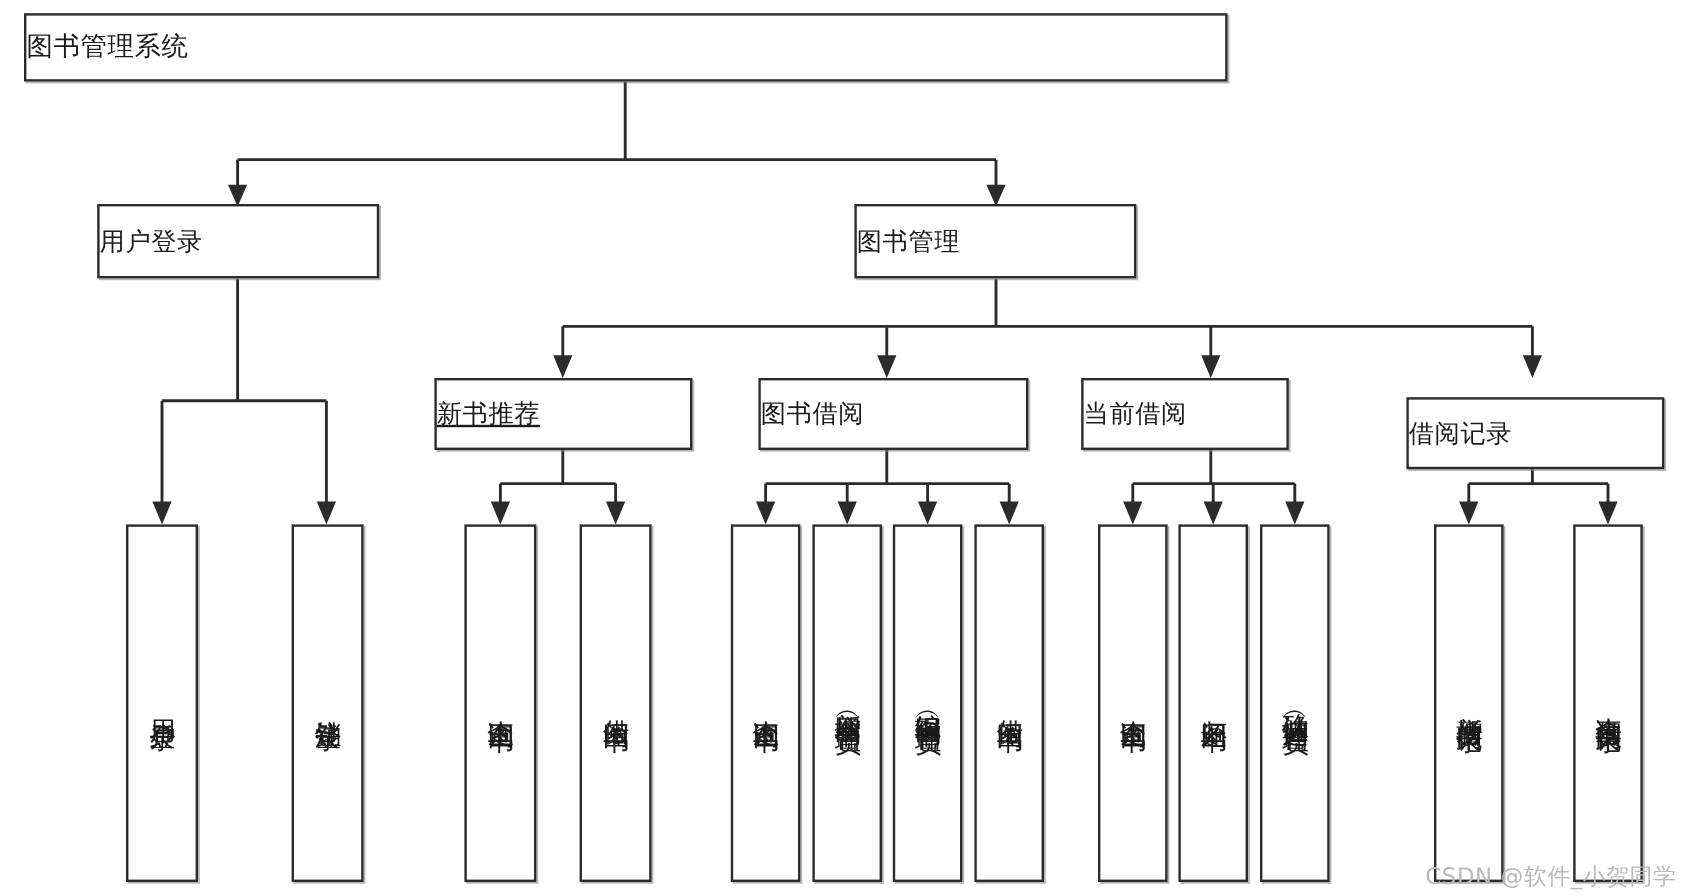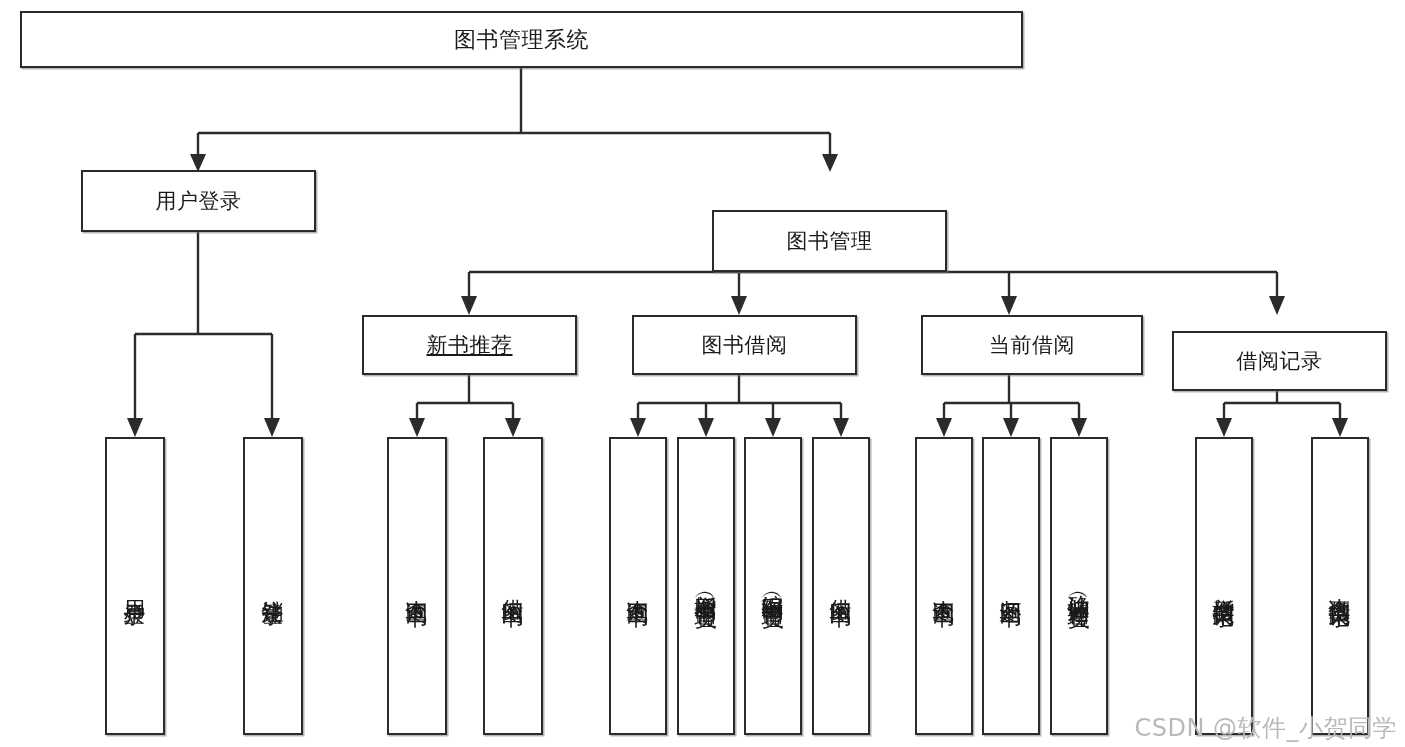--- a/index.html
+++ b/index.html
@@ -19,21 +19,21 @@
     overflow: hidden;
   }
   
   .node {
     position: absolute;
     box-sizing: border-box;
     background: #ffffff;
     border: 2.5px solid #2b2b2b;
     display: flex;
     align-items: center;
-    justify-content: center;
+    justify-content: flex-start;
     color: #1a1a1a;
     box-shadow: 1.5px 1.5px 0 rgba(120,120,120,0.55);
   }
   .node .label {
     display: block;
     text-align: center;
     line-height: 1.18;
     letter-spacing: 0.5px;
   }
   
@@ -74,21 +74,21 @@
     fill: none;
   }
   #wires polygon {
     fill: #2b2b2b;
   }
   
   .watermark {
     position: absolute;
     right: 8px;
     bottom: 3px;
-    font-size: 24px;
+    font-size: 19px;
     color: #b9b9b9;
     letter-spacing: 0.5px;
     white-space: nowrap;
     font-family: "DejaVu Sans", "Liberation Sans", sans-serif;
   }
 </style>
 </head>
 <body>
 
 <div id="canvas">
@@ -155,31 +155,31 @@
     <polygon points="1332,418 1348,418 1340,437"></polygon>
   </svg>
 
   <div class="node horiz root" style="left:20px; top:11px; width:1003px; height:57px;">
     <span class="label">图书管理系统</span>
   </div>
 
   <div class="node horiz" style="left:81px; top:170px; width:235px; height:62px;">
     <span class="label">用户登录</span>
   </div>
-  <div class="node horiz" style="left:712px; top:170px; width:235px; height:62px;margin-top:40px;">
+  <div class="node horiz" style="left:712px; top:170px; width:235px; height:62px;">
     <span class="label">图书管理</span>
   </div>
 
   <div class="node horiz" style="left:362px; top:315px; width:215px; height:60px;text-decoration:underline;">
     <span class="label">新书推荐</span>
   </div>
   <div class="node horiz" style="left:632px; top:315px; width:225px; height:60px;">
     <span class="label">图书借阅</span>
   </div>
-  <div class="node horiz" style="left:901px; top:315px; width:222px; height:60px;margin-left:20px;">
+  <div class="node horiz" style="left:901px; top:315px; width:173px; height:60px;">
     <span class="label">当前借阅</span>
   </div>
   <div class="node horiz" style="left:1172px; top:331px; width:215px; height:60px;">
     <span class="label">借阅记录</span>
   </div>
 
   <div class="node vert" style="left:105px; top:437px; width:60px; height:298px;">
     <span class="label">用户登录</span>
   </div>
   <div class="node vert" style="left:243px; top:437px; width:60px; height:298px;">

